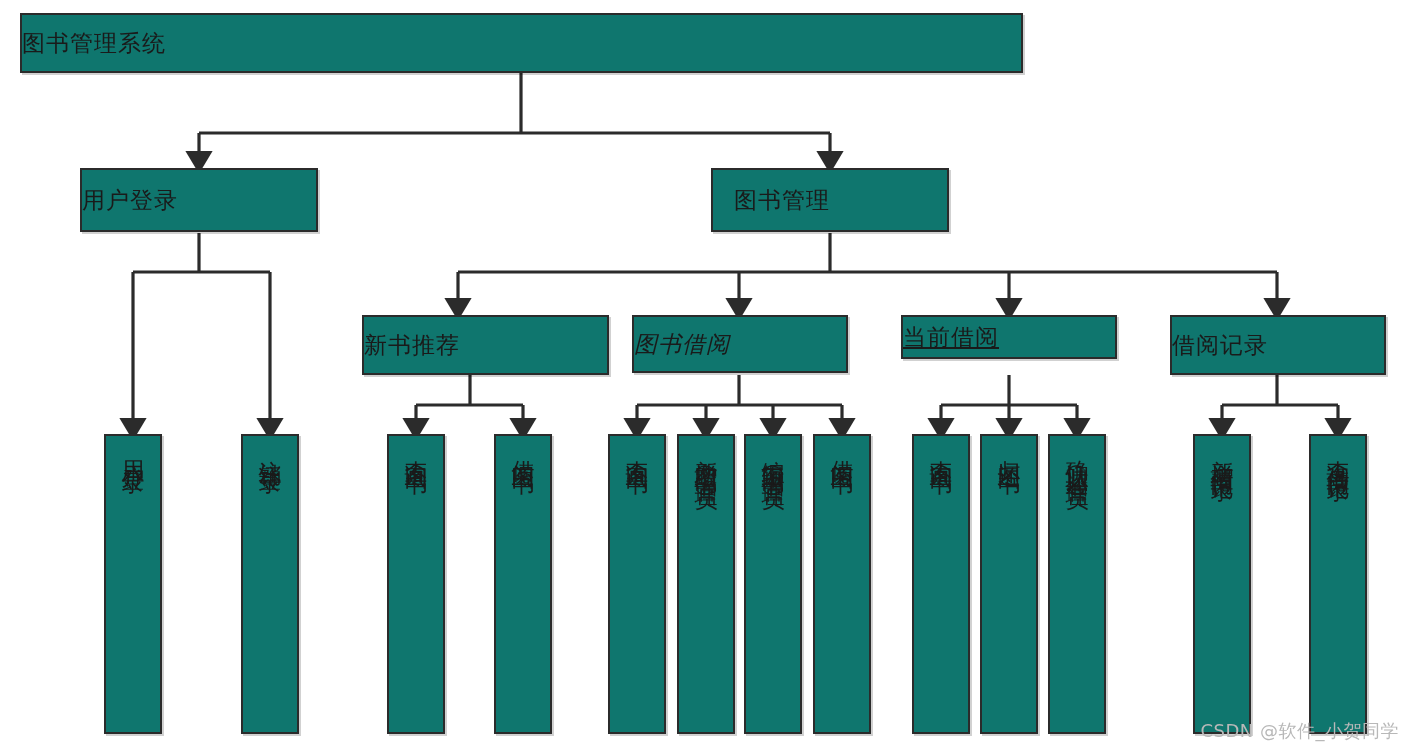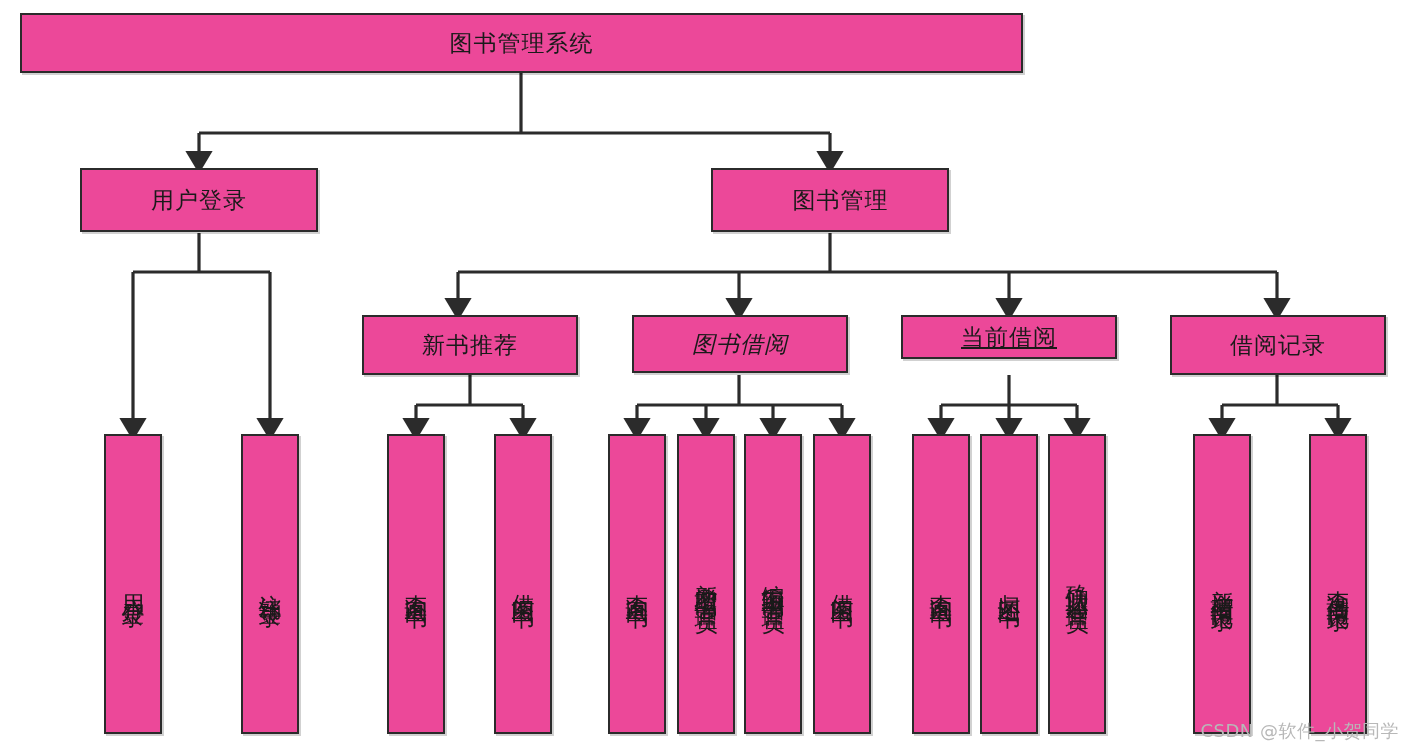--- a/index.html
+++ b/index.html
@@ -21,26 +21,25 @@
   svg.diagram-canvas {
     position: absolute;
     left: 0;
     top: 0;
     width: 1405px;
     height: 747px;
   }
   .node-box {
     position: absolute;
     box-sizing: border-box;
-    background: #ec4899;
+    background: #0f766e;
     border: 2.5px solid #2b2b2b;
     box-shadow: 2px 2px 0 rgba(0,0,0,0.18);
     display: flex;
     align-items: center;
-    justify-content: center;
     color: #1a1a1a;
   }
   .node-box.horizontal {
     font-size: 23px;
     letter-spacing: 1px;
   }
   .node-box.vertical {
     writing-mode: vertical-rl;
     text-orientation: upright;
     font-size: 23px;
@@ -121,21 +120,21 @@
   </div>
 
   <div class="node-box horizontal" style="left:80px; top:168px; width:238px; height:64px;">
     <span class="node-label">用户登录</span>
   </div>
 
   <div class="node-box horizontal" style="left:711px; top:168px; width:238px; height:64px;padding-left:21px;">
     <span class="node-label">图书管理</span>
   </div>
 
-  <div class="node-box horizontal" style="left:362px; top:315px; width:216px; height:60px;">
+  <div class="node-box horizontal" style="left:362px; top:315px; width:247px; height:60px;">
     <span class="node-label">新书推荐</span>
   </div>
 
   <div class="node-box horizontal" style="left:632px; top:315px; width:216px; height:58px;font-style:italic;">
     <span class="node-label">图书借阅</span>
   </div>
 
   <div class="node-box horizontal" style="left:901px; top:315px; width:216px; height:44px;text-decoration:underline;">
     <span class="node-label">当前借阅</span>
   </div>

